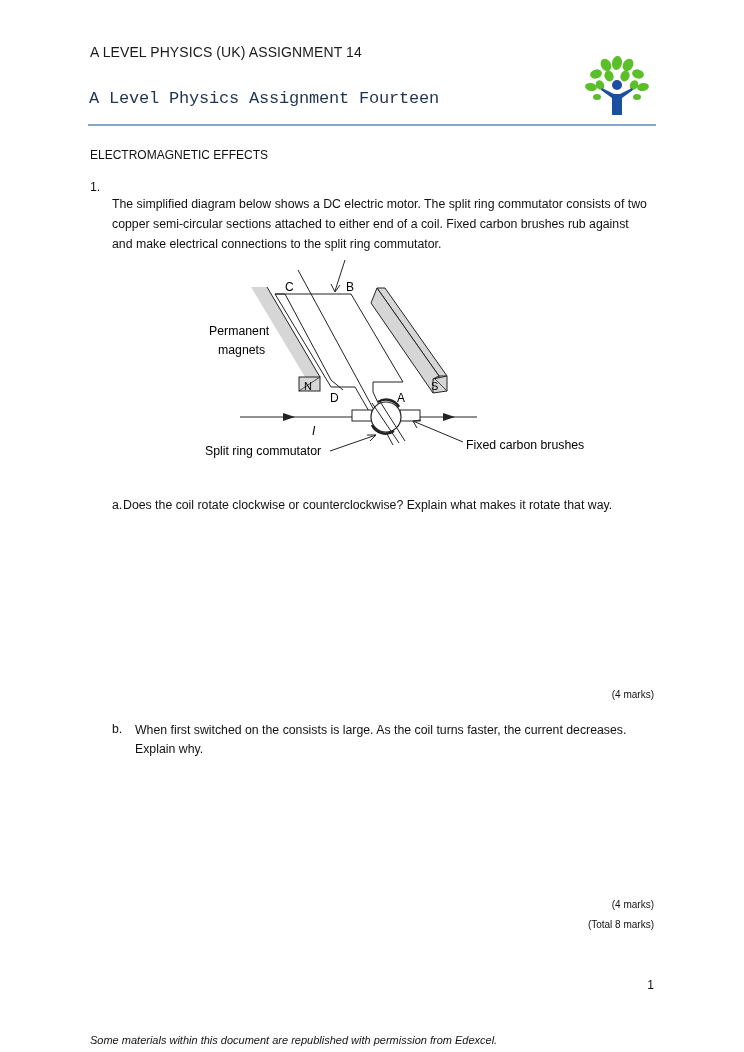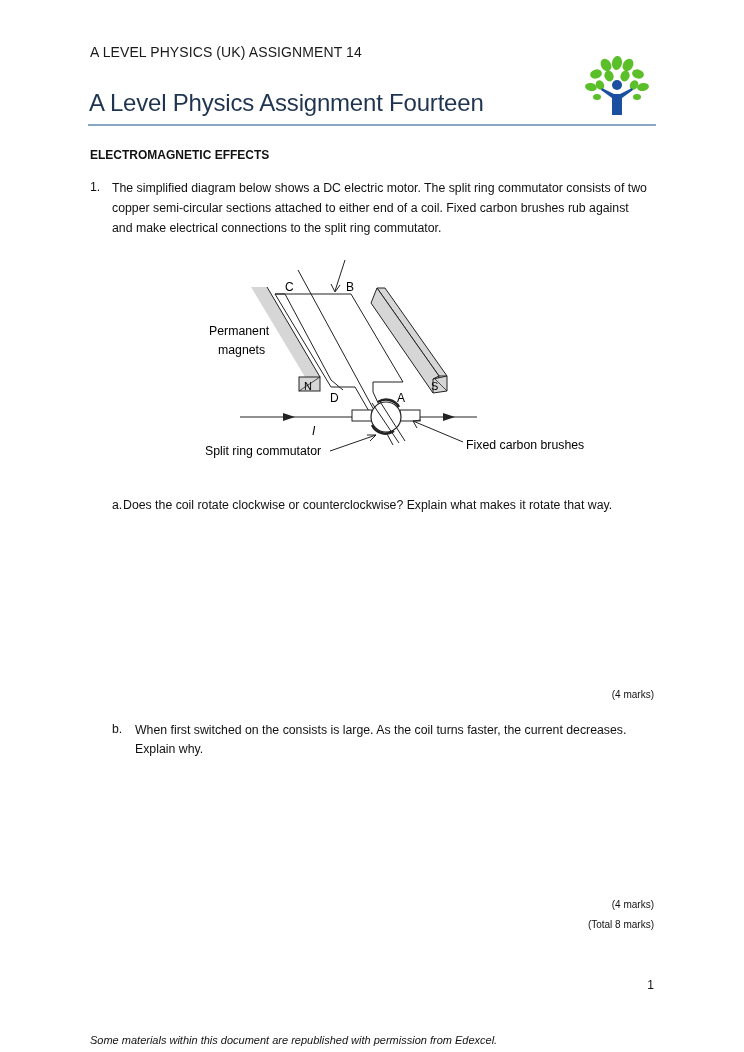--- a/index.html
+++ b/index.html
@@ -1,26 +1,26 @@
 <!DOCTYPE html>
 <html><head>
 <meta charset="utf-8">
 <style>
   html, body { margin: 0; padding: 0; background: #ffffff; }
   body { width: 744px; height: 1052px; position: relative; overflow: hidden;
          font-family: "Liberation Sans", "DejaVu Sans", sans-serif; color: #111; }
   .abs { position: absolute; }
   .running-head { left: 90px; top: 44px; font-size: 14px; letter-spacing: 0.1px; color: #1a1a1a; }
-  .title { left: 89px; top: 89px; font-family: Liberation Sans, sans-serif;
-           font-size: 24px; color: #1f3450; letter-spacing: -0.2px; white-space: nowrap; }
+  .title { left: 89px; top: 89px; font-family: Liberation Mono, monospace;
+           font-size: 17px; color: #1f3450; letter-spacing: -0.2px; white-space: nowrap; }
   .rule { left: 88px; top: 124px; width: 568px; height: 2px; background: #8aa6c6; }
   .logo { left: 584px; top: 55px; width: 66px; height: 64px; }
-  .section { left: 90px; top: 148px; font-size: 12px; font-weight: bold; }
+  .section { left: 90px; top: 148px; font-size: 12px; font-weight: normal; }
   .q-num { left: 90px; top: 180px; font-size: 12.3px; }
-  .q-text { left: 112px; top: 178px; width: 540px; font-size: 12.3px; line-height: 20px; }
+  .q-text { left: 112px; top: 194px; width: 540px; font-size: 12.3px; line-height: 20px; }
   .diagram { left: 195px; top: 255px; width: 410px; height: 210px; }
   .sub-label { font-size: 12.3px; }
   .sub-a-letter { left: 112px; top: 498px; }
   .sub-a-text { left: 123px; top: 498px; width: 520px; }
   .marks { right: 90px; font-size: 10px; text-align: right; }
   .marks-a { top: 689px; }
   .sub-b-letter { left: 112px; top: 722px; }
   .sub-b-text { left: 135px; top: 721px; width: 520px; line-height: 19px; }
   .marks-b { top: 899px; }
   .marks-total { top: 919px; margin-left: 40px; }

